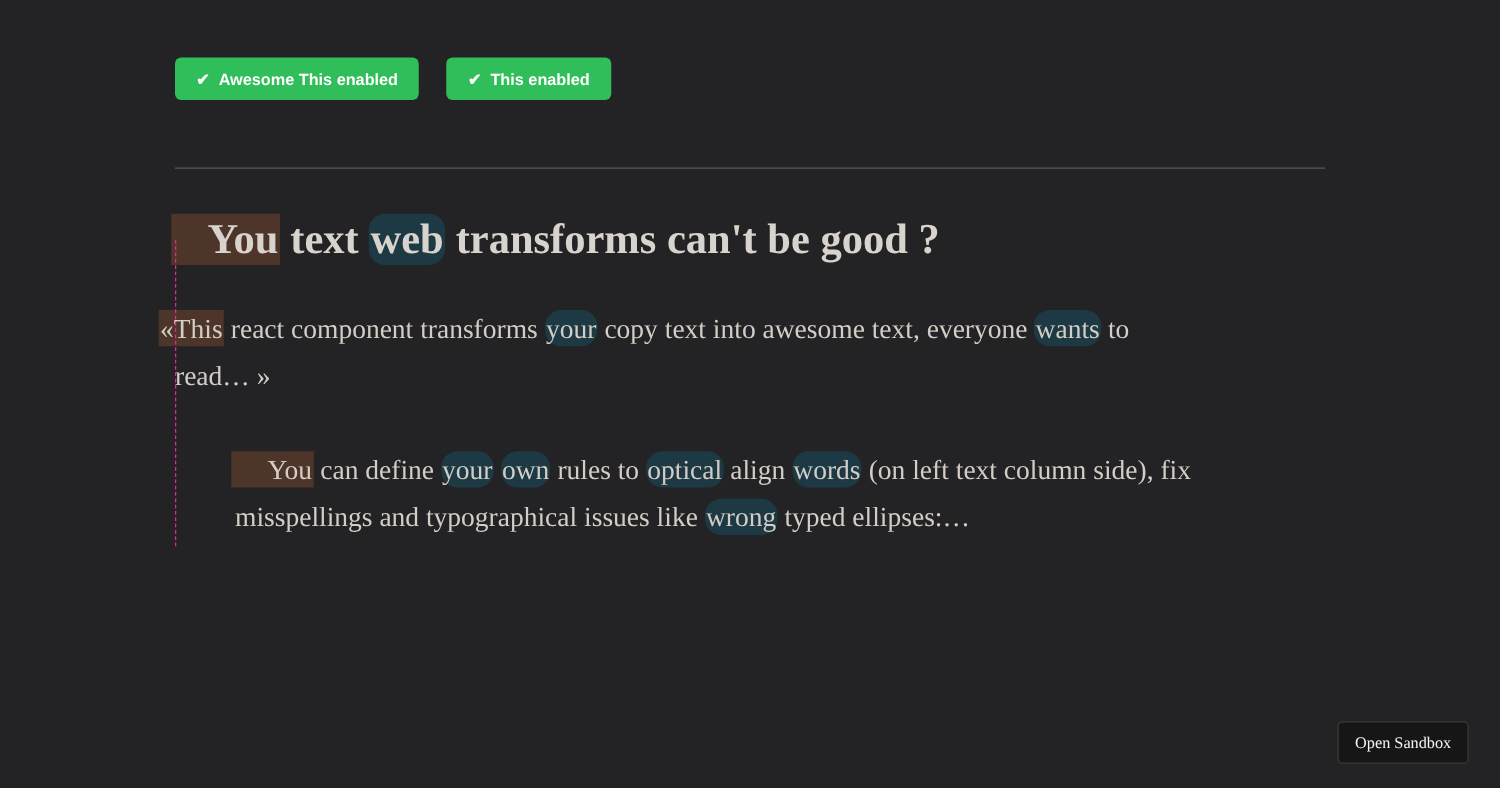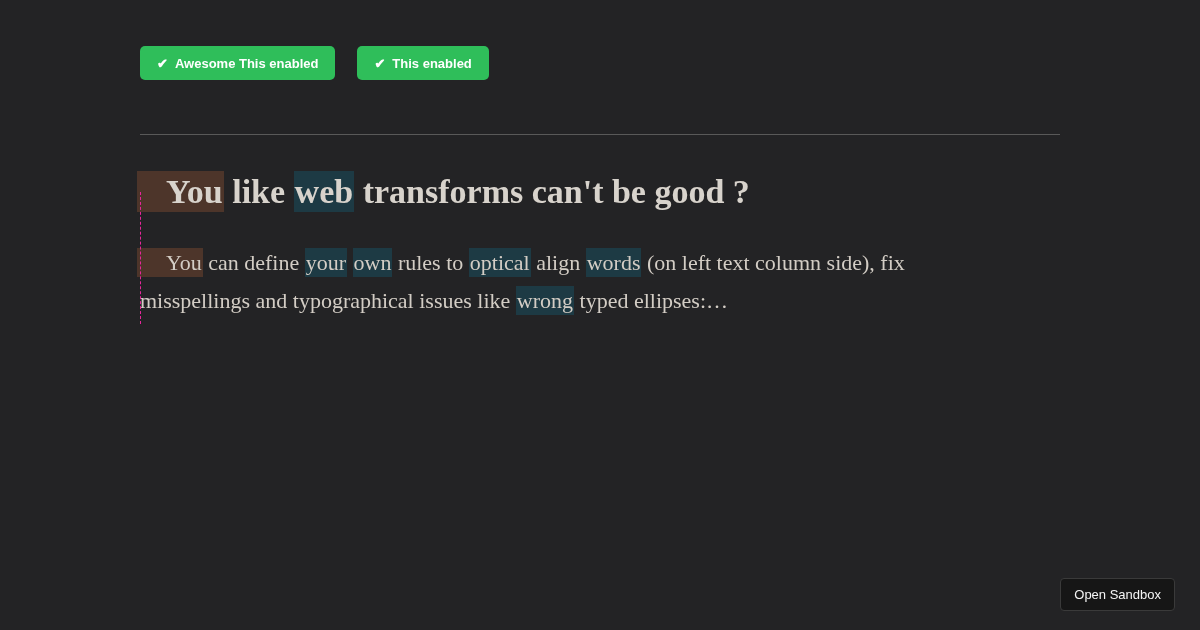--- a/index.html
+++ b/index.html
@@ -76,32 +76,32 @@
   }
   p.copy {
     font-size: 22px;
     line-height: 38px;
     margin: 30px 0 0 0;
     max-width: 860px;
   }
   p.copy + p.copy { margin-top: 37px; margin-left: 48px; }
   .hl { padding: 2px 1px; }
   .hl-brown { background: var(--highlight-brown, #4d352a); }
-  .hl-teal  { background: var(--highlight-teal, #1d3a44); }
+  .hl-teal  { background: var(--highlight-teal, #1d3a44); border-radius: 13px; }
   .hang-letter { margin-left: -3px; padding-left: 29px; }
   .hang-punct  { margin-left: -13px; }
   .open-sandbox {
     position: absolute;
     right: 25px;
     bottom: 19px;
     background: var(--sandbox-bg, #161616);
     border: 1px solid var(--sandbox-border, #3a3a3a);
     border-radius: 4px;
     color: #f5f5f5;
-    font-family: Liberation Sans, sans-serif;
+    font-family: Liberation Serif, serif;
     font-size: 13px;
     padding: 8px 13px;
     cursor: pointer;
   }
 </style>
 </head>
 <body>
 
 <div class="app">
 
@@ -113,19 +113,20 @@
     <button class="toggle">
       <span class="check">✔</span>
       <span>This enabled</span>
     </button>
   </div>
 
   <hr class="divider">
 
   <div class="content">
     <div class="debug-guide"></div>
-    <h1 class="headline"><span class="hl hl-brown hang-letter">You</span><span> like </span><span class="hl hl-teal">web</span><span> transforms can't be good ?</span></h1>
+    <h1 class="headline"><span class="hl hl-brown hang-letter">You</span><span> text </span><span class="hl hl-teal">web</span><span> transforms can't be good ?</span></h1>
+    <p class="copy"><span class="hl hl-brown hang-punct">«This</span><span> react component transforms </span><span class="hl hl-teal">your</span><span> copy text into awesome text, everyone </span><span class="hl hl-teal">wants</span><span> to</span><br><span>read… »</span></p>
     <p class="copy"><span class="hl hl-brown hang-letter">You</span><span> can define </span><span class="hl hl-teal">your</span><span> </span><span class="hl hl-teal">own</span><span> rules to </span><span class="hl hl-teal">optical</span><span> align </span><span class="hl hl-teal">words</span><span> (on left text column side), fix</span><br><span>misspellings and typographical issues like </span><span class="hl hl-teal">wrong</span><span> typed ellipses:…</span></p>
   </div>
 
 </div>
 
 <button class="open-sandbox">Open Sandbox</button>
 
 </body></html>

